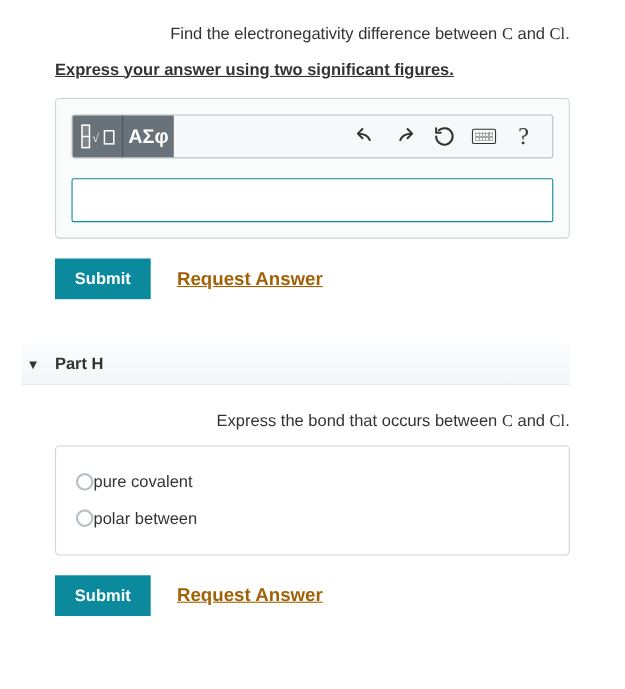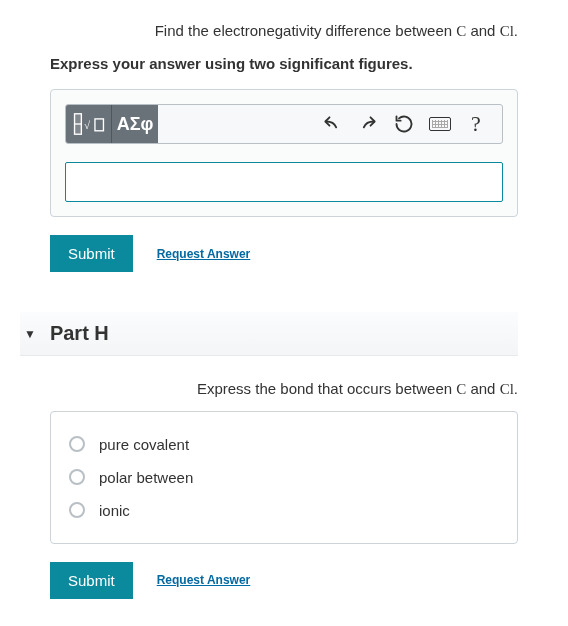--- a/index.html
+++ b/index.html
@@ -6,21 +6,21 @@
   body {
     font-family: Arial, Helvetica, sans-serif;
     font-size: 15px;
     color: #333;
     background: #fff;
     width: 568px;
     padding: 20px 50px 20px 50px;
   }
   .question-text { margin-bottom: 10px; line-height: 1.5; text-align: right; }
   .serif { font-family: Georgia, 'Times New Roman', serif; }
-  .bold-instr { font-weight: bold; margin-bottom: 14px; line-height: 1.5; }
+  .bold-instr { font-weight: bold; margin-bottom: 14px; line-height: 1.5; text-decoration: underline; }
   .answer-panel {
     border: 1px solid #ccd4da;
     border-radius: 4px;
     padding: 14px 14px 14px 14px;
     margin-bottom: 18px;
     background: #fafcfc;
   }
   .toolbar {
     display: flex;
     align-items: center;
@@ -72,55 +72,54 @@
     border-radius: 2px;
     background: #fff;
     padding: 6px 8px;
     font-size: 15px;
   }
   .action-row { display: flex; align-items: center; gap: 24px; margin-bottom: 40px; }
   .submit-btn {
     background: #0a8a9c;
     color: #fff;
     border: none;
-    font-weight: normal;
+    font-weight: bold;
     font-size: 15px;
     padding: 10px 18px;
     cursor: pointer;
   }
   .link {
-    color: #0369a1;
+    color: #a16207;
     text-decoration: underline;
     font-weight: bold;
-    font-size: 12px;
+    font-size: 17px;
     cursor: pointer;
   }
   .part-header {
     display: flex;
     align-items: center;
     gap: 14px;
     margin-left: -30px;
     padding: 10px 0 10px 4px;
     border-bottom: 1px solid #e7eaec;
     background: linear-gradient(#fbfcfd,#f3f5f7);
     margin-bottom: 22px;
   }
   .part-header .caret { font-size: 12px; color: #333; }
-  .part-header .plabel { font-weight: bold; font-size: 20px; }
+  .part-header .plabel { font-weight: bold; font-size: 15px; }
   .radio-panel {
     border: 1px solid #ccd4da;
     border-radius: 4px;
     padding: 16px 18px;
     margin-bottom: 18px;
     background: #fff;
   }
   .radio-row {
     display: flex;
     align-items: center;
-    gap: 14px;
     padding: 8px 0;
   }
   .radio {
     width: 16px;
     height: 16px;
     border: 2px solid #b8bfc5;
     border-radius: 50%;
     background: #fff;
     flex-shrink: 0;
   }
@@ -205,22 +204,18 @@
 
 <div class="radio-panel">
   <div class="radio-row">
     <span class="radio"></span>
     <span>pure covalent</span>
   </div>
   <div class="radio-row">
     <span class="radio"></span>
     <span>polar between</span>
   </div>
-  <div class="radio-row">
-    <span class="radio"></span>
-    <span>ionic</span>
-  </div>
 </div>
 
 <div class="action-row" style="margin-bottom:0">
   <button class="submit-btn">Submit</button>
   <a class="link">Request Answer</a>
 </div>
 
 </body></html>

